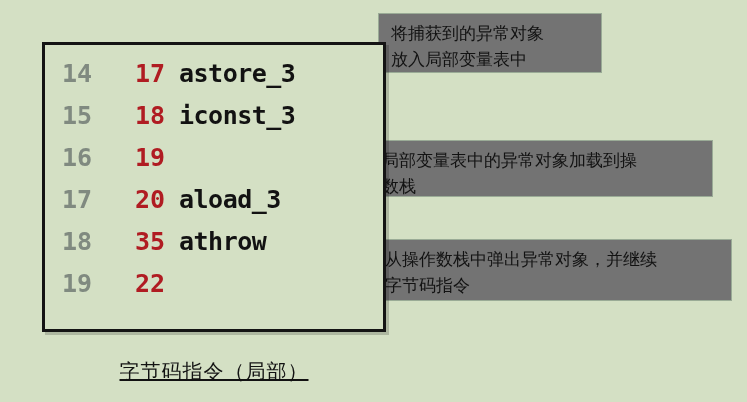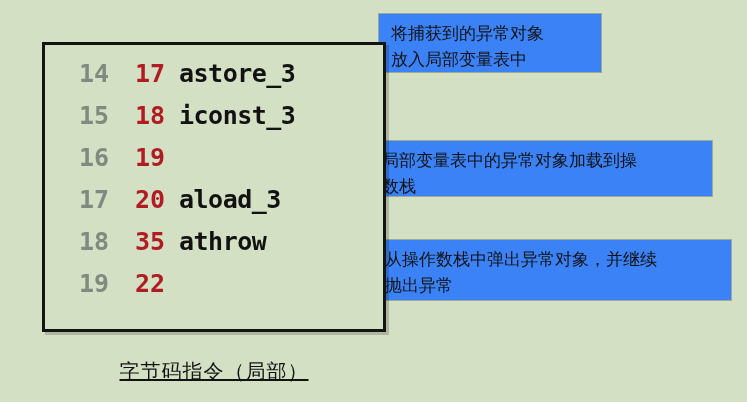--- a/index.html
+++ b/index.html
@@ -49,21 +49,21 @@
     height: 42px;
     line-height: 42px;
     font-family: "DejaVu Sans Mono", "Liberation Mono", monospace;
     font-size: 25px;
     font-weight: bold;
     white-space: pre;
   }
 
   .c-lineno {
     width: 64px;
-    text-align: right;
+    text-align: center;
     color: #808a80;
     font-weight: bold;
     letter-spacing: 0px;
   }
 
   .c-offset {
     width: 56px;
     text-align: right;
     color: #b01c22;
     font-weight: bold;
@@ -87,21 +87,21 @@
     font-size: 20px;
     color: #121212;
     letter-spacing: 1px;
     white-space: pre;
     text-decoration: underline;
   }
 
   
   .callout {
     position: absolute;
-    background: #3b82f6;
+    background: #737373;
     border: 1px solid #9aab96;
     box-sizing: border-box;
     font-family: "DejaVu Sans", sans-serif;
     font-size: 17px;
     color: #121212;
     line-height: 26px;
     padding: 6px 22px 6px 12px;
     white-space: pre-line;
     z-index: 3;
   }
@@ -195,15 +195,15 @@
 
   <svg class="tail" id="tail-3" width="96" height="40" viewBox="0 0 96 40">
     <path d="M 86 8 L 4 24 L 86 36" fill="none" stroke="#9aab96" stroke-width="2"></path>
   </svg>
 
   <div class="callout" id="callout-1">将捕获到的异常对象
 放入局部变量表中</div>
   <div class="callout" id="callout-2">将局部变量表中的异常对象加载到操
 作数栈</div>
   <div class="callout" id="callout-3">从操作数栈中弹出异常对象，并继续
-抛出异常</div>
+字节码指令</div>
 
 </div>
 
 </body></html>

